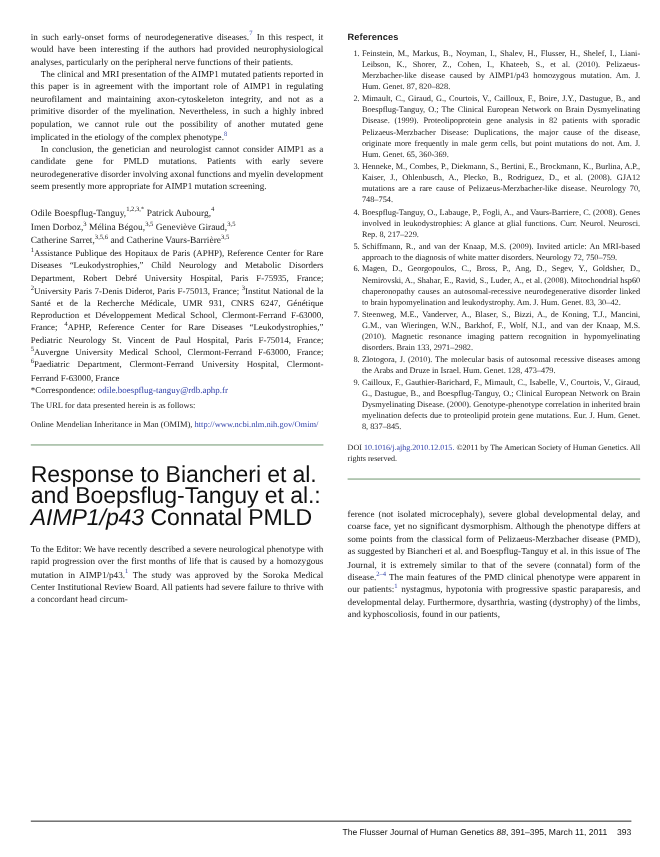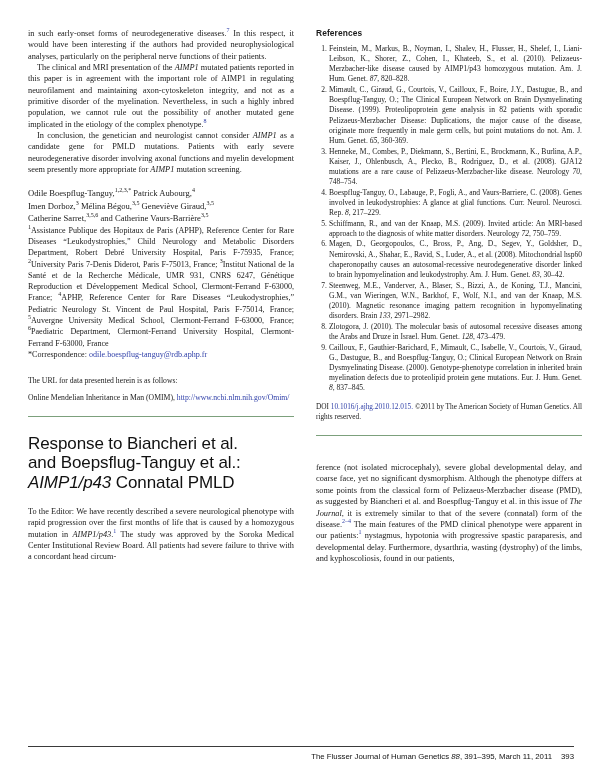--- a/index.html
+++ b/index.html
@@ -36,21 +36,21 @@
     margin: 0 0 0 0;
     font-size: 8.3px;
     line-height: 11.35px;
     text-align: justify;
     text-justify: inter-word;
     hyphens: manual;
   }
   p.body + p.body { text-indent: 9px; }
   p.noindent { text-indent: 0 !important; }
 
-  .ital { font-style: italic; }
+  .ital { }
   sup {
     font-size: 6px;
     vertical-align: super;
     line-height: 0;
   }
   sup.link { color: #2f3fa8; }
   a.link, .link {
     color: #2f3fa8;
     text-decoration: none;
   }
@@ -80,21 +80,21 @@
     font-size: 8.4px;
     font-weight: bold;
     margin: 14px 0 6px 0;
     letter-spacing: 0.1px;
   }
   h3.sec.refs { margin-top: 0; }
 
   .sub {
     font-size: 7.7px;
     line-height: 10.5px;
-    margin: 16px 0 6px 0;
+    margin: 4px 0 6px 0;
   }
   .resource {
     font-size: 7.7px;
     line-height: 10.5px;
     margin: 0;
     padding-left: 9px;
     text-indent: -9px;
   }
 
   
@@ -130,21 +130,21 @@
   .rule-green {
     border: 0;
     border-top: 1.1px solid #7ca07c;
     margin: 13px 0 0 0;
   }
 
   
   h1.article-title {
     font-family: "Liberation Sans", sans-serif;
     font-weight: normal;
-    font-size: 17px;
+    font-size: 21px;
     line-height: 19.2px;
     margin: 17px 0 0 0;
     color: #111;
     letter-spacing: -0.1px;
   }
   h1.article-title .ital { font-style: italic; }
 
   .toeditor { }
   .gap-after-title { height: 14px; }
 

